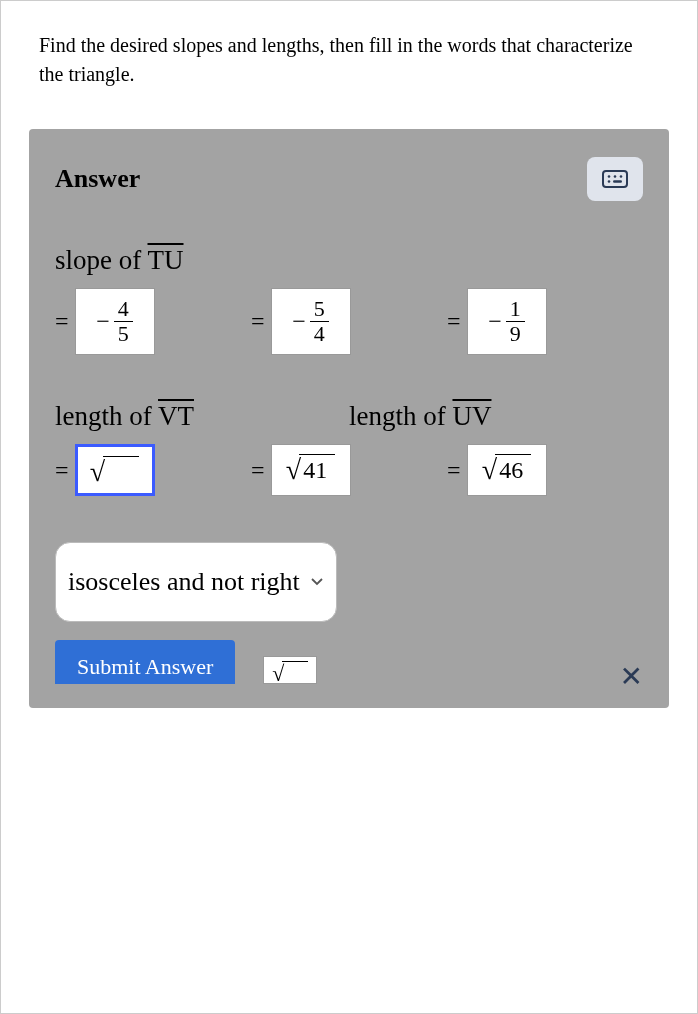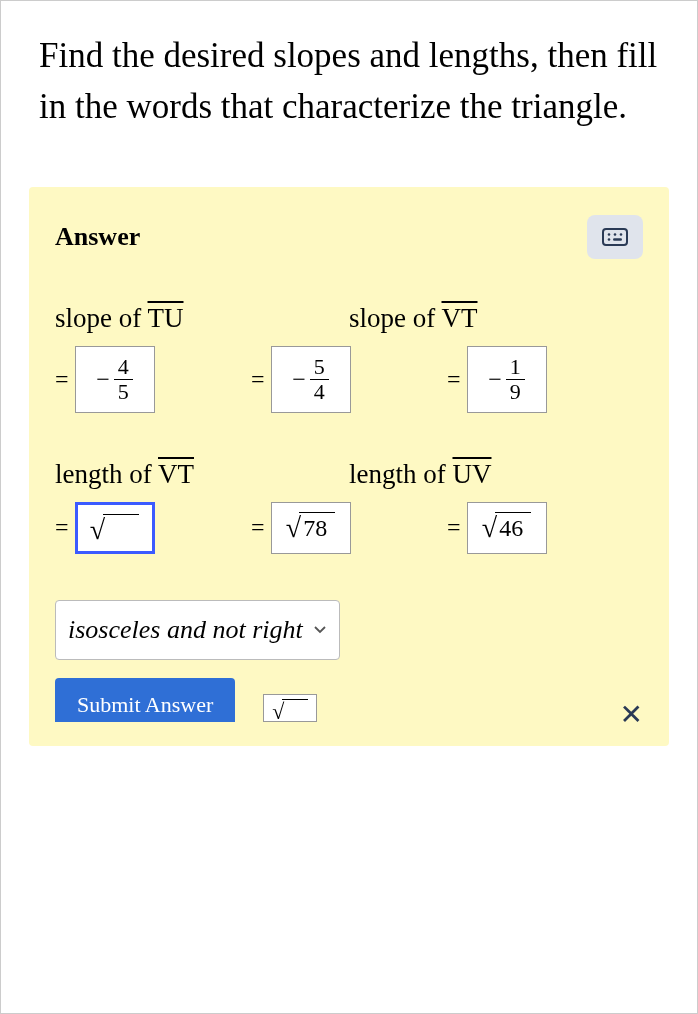--- a/index.html
+++ b/index.html
@@ -7,26 +7,26 @@
     font-family: Georgia, 'Times New Roman', serif;
     background: #fff;
     color: #000;
     width: 698px;
     height: 1014px;
     overflow: hidden;
     border: 1px solid #ccc;
   }
   .container { padding: 30px 38px 0 38px; }
   .prompt {
-    font-size: 35px;
+    font-size: 20px;
     line-height: 1.45;
-    margin-bottom: 54px;
+    margin-bottom: 40px;
   }
   .answer-panel {
-    background: #fef9c3;
+    background: #a3a3a3;
     border-radius: 4px;
     padding: 28px 26px 24px 26px;
     margin-left: -10px;
     margin-right: -10px;
   }
   .answer-hdr {
     display: flex;
     justify-content: space-between;
     align-items: center;
     margin-bottom: 40px;
@@ -118,27 +118,26 @@
   }
   .tri-line {
     font-size: 27px;
     margin-bottom: 14px;
   }
   .select-wrap {
     display: inline-flex;
     align-items: center;
     background: #fff;
     border: 1px solid #bbb;
-    border-radius: 4px;
-    padding: 14px 12px;
+    border-radius: 15px;
+    padding: 24px 12px;
     font-size: 26px;
     font-family: Georgia, serif;
     gap: 10px;
     cursor: pointer;
-    font-style: italic;
   }
   .submit-btn {
     background: #2f6fd6;
     color: #fff;
     font-family: Georgia, serif;
     font-size: 22px;
     padding: 14px 22px 4px 22px;
     border: none;
     border-radius: 4px 4px 0 0;
     margin-top: 18px;
@@ -184,23 +183,20 @@
           <rect x="11" y="10.2" width="9" height="2.6" rx="1.3" fill="#2a3a55"></rect>
         </svg>
       </div>
     </div>
 
     
     <div class="row">
       <div class="cell">
         <span>slope of </span><span class="overline">TU</span>
       </div>
-      <div class="cell">
-        <span>slope of </span><span class="overline">VT</span>
-      </div>
     </div>
 
     
     <div class="eq-row">
       <div class="eq-cell">
         <span class="eq-sign">=</span>
         <span class="math-box">
           <span class="neg">−</span>
           <span class="frac">
               <span class="num">4</span>
@@ -249,21 +245,21 @@
             <span class="sqrt-sym">√</span>
               <span class="sqrt-arg"></span>
           </span>
         </span>
       </div>
       <div class="eq-cell">
         <span class="eq-sign">=</span>
         <span class="math-box">
           <span class="sqrt">
             <span class="sqrt-sym">√</span>
-              <span class="sqrt-arg">78</span>
+              <span class="sqrt-arg">41</span>
           </span>
         </span>
       </div>
       <div class="eq-cell">
         <span class="eq-sign">=</span>
         <span class="math-box">
           <span class="sqrt">
             <span class="sqrt-sym">√</span>
               <span class="sqrt-arg">46</span>
           </span>

